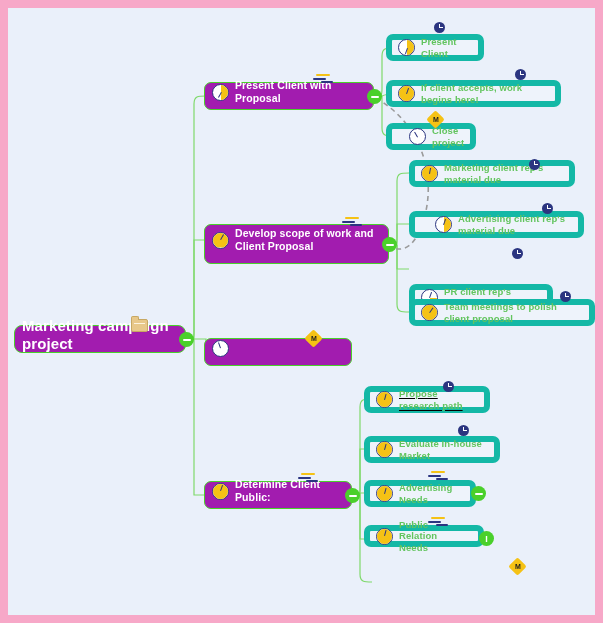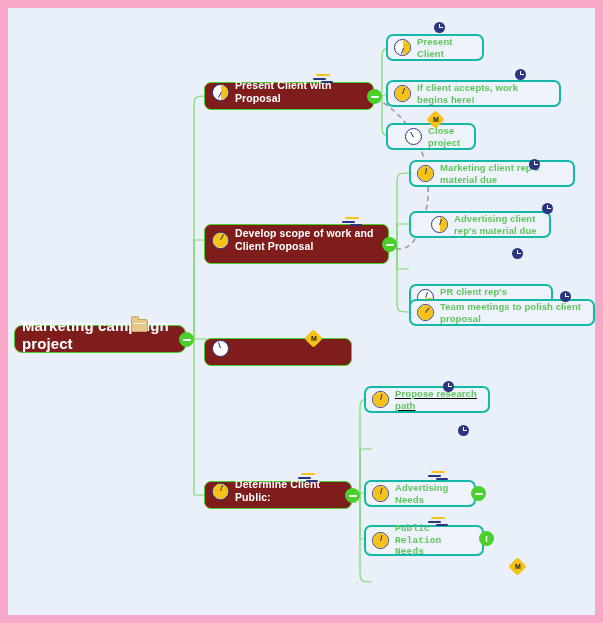--- a/index.html
+++ b/index.html
@@ -24,39 +24,39 @@
     display:flex;align-items:center;
     border-radius:7px;
   }
   .node .label{
     white-space:pre-line;
     line-height:1.2;
   }
 
   
   .node.filled{
-    background:#7f1d1d;
+    background:#a21caf;
     border:1px solid #4ad02b;
     padding:0 10px 8px 7px;
   }
   .node.filled .label{
     color:#ffffff;
     font-size:10.5px;
     font-weight:bold;
     letter-spacing:.1px;
   }
   .node.root{
     border-radius:8px;
   }
   .node.root .label{font-size:15px;}
 
   
   .node.outlined{
     background:#eef3fb;
-    border:2px solid #14b8a6;
+    border:6px solid #14b8a6;
     padding:0 10px 0 6px;
   }
   .node.outlined .label{
     color:#62c45e;
     font-size:9.5px;
     font-weight:bold;
     letter-spacing:.1px;
   }
 
   
@@ -253,21 +253,21 @@
 
   <div class="node outlined" style="left:401px;top:152px;width:166px;height:27px;">
     <span class="pie p100">
         <i></i>
         <span class="tick" style="transform:rotate(190deg)"></span>
       </span>
     <span class="label">Marketing client rep's material due</span>
   </div>
   <span class="marker m-clock" style="left:521px;top:151px;"></span>
 
-  <div class="node outlined" style="left:401px;top:203px;width:142px;height:27px;padding-left:20px;">
+  <div class="node outlined" style="left:401px;top:203px;width:175px;height:27px;padding-left:20px;">
     <span class="pie p50">
         <i></i>
         <span class="tick" style="transform:rotate(200deg)"></span>
       </span>
     <span class="label">Advertising client rep's material due</span>
   </div>
   <span class="marker m-clock" style="left:534px;top:195px;"></span>
 
   <div class="node outlined" style="left:401px;top:248px;width:144px;height:27px;margin-top:28px;">
     <span class="pie p25">
@@ -314,39 +314,46 @@
 
   <div class="node outlined" style="left:356px;top:378px;width:126px;height:27px;text-decoration:underline;">
     <span class="pie p100">
         <i></i>
         <span class="tick" style="transform:rotate(195deg)"></span>
       </span>
     <span class="label">Propose research path</span>
   </div>
   <span class="marker m-clock" style="left:435px;top:373px;"></span>
 
+  <div class="node outlined" style="left:356px;top:428px;width:136px;height:27px;">
+    <span class="pie p100">
+        <i></i>
+        <span class="tick" style="transform:rotate(195deg)"></span>
+      </span>
+    <span class="label">Evaluate In-house Market</span>
+  </div>
   <span class="marker m-clock" style="left:450px;top:417px;"></span>
 
   <div class="node outlined" style="left:356px;top:472px;width:112px;height:27px;">
     <span class="pie p100">
         <i></i>
         <span class="tick" style="transform:rotate(195deg)"></span>
       </span>
     <span class="label">Advertising  Needs</span>
   </div>
   <span class="marker m-note" style="left:420px;top:463px;">
     <span class="l1"></span>
       <span class="l2"></span>
       <span class="l3"></span>
   </span>
   <div class="toggle" style="left:463px;top:478px;">
     <span class="bar"></span>
   </div>
 
-  <div class="node outlined" style="left:356px;top:517px;width:120px;height:31px;font-family:Liberation Mono, monospace;">
+  <div class="node outlined" style="left:356px;top:517px;width:120px;height:22px;">
     <span class="pie p100">
         <i></i>
         <span class="tick" style="transform:rotate(195deg)"></span>
       </span>
     <span class="label">Public  Relation Needs</span>
   </div>
   <span class="marker m-note" style="left:420px;top:509px;">
     <span class="l1"></span>
       <span class="l2"></span>
       <span class="l3"></span>

